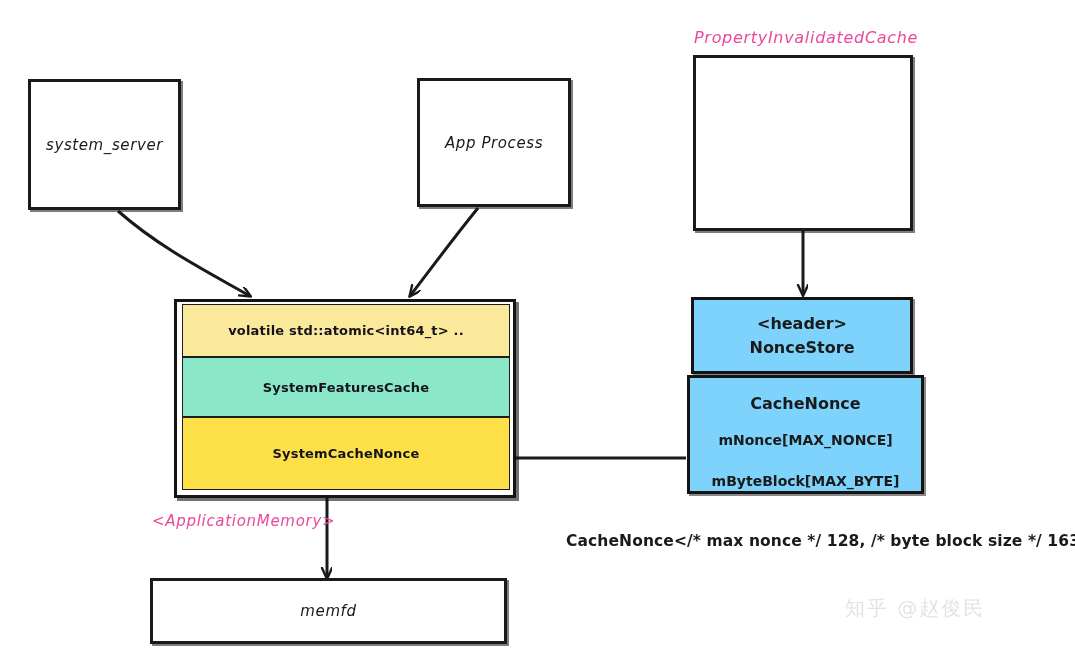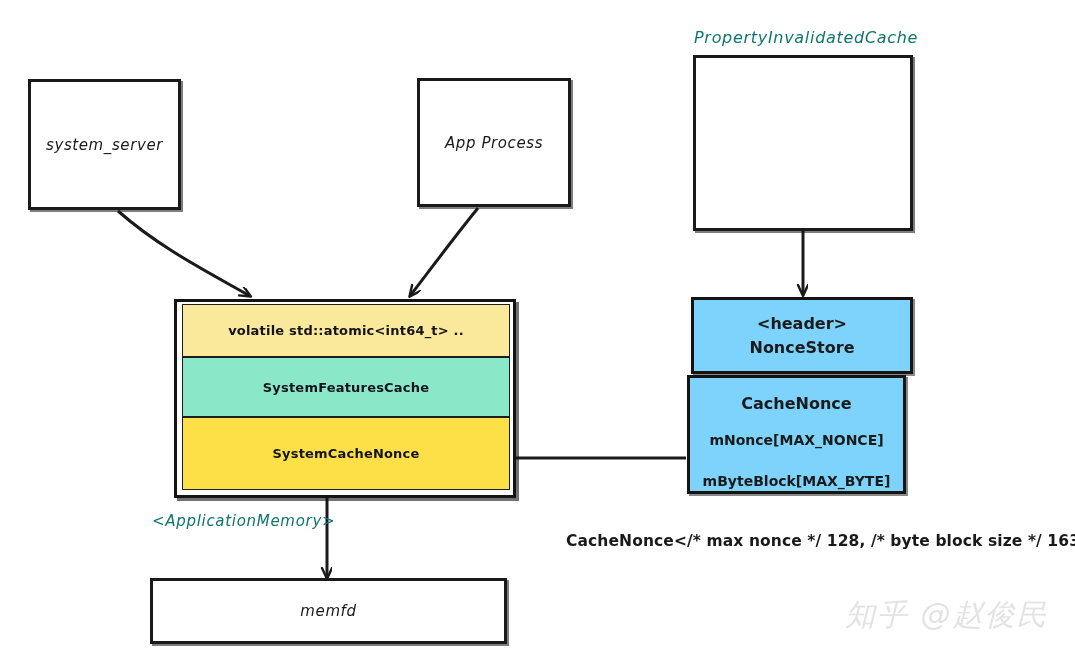--- a/index.html
+++ b/index.html
@@ -40,21 +40,21 @@
     font-style: italic;
   }
 
   
   .hand-caption {
     position: absolute;
     font-family: "DejaVu Sans", sans-serif;
     font-size: 15px;
     font-style: italic;
     letter-spacing: 0.7px;
-    color: #0f766e;
+    color: #ec4899;
     white-space: nowrap;
   }
 
   
   #memory-stack {
     border: 3px solid #141414;
     background: #ffffff;
     box-shadow: 3px 3px 0 rgba(20,20,20,0.6);
     padding: 2px 3px 3px 5px;
     box-sizing: border-box;
@@ -102,25 +102,24 @@
     font-size: 15.5px;
     color: #1a1a1a;
     white-space: nowrap;
     letter-spacing: 0.1px;
   }
 
   
   #watermark {
     position: absolute;
     font-family: "DejaVu Sans", sans-serif;
-    font-size: 30px;
+    font-size: 20px;
     color: #e3e3e3;
     white-space: nowrap;
     letter-spacing: 2px;
-    font-style: italic;
   }
 
   
   #arrow-layer {
     position: absolute;
     left: 0; top: 0;
     width: 1075px;
     height: 660px;
     pointer-events: none;
   }
@@ -181,21 +180,21 @@
 
   <div class="node sketch-box" id="box-memfd" style="left:150px; top:578px; width:357px; height:66px;">
     <span class="sketch-label">memfd</span>
   </div>
 
   <div class="node struct-box" id="box-nonce-store-header" style="left:691px; top:297px; width:222px; height:77px;">
     <div class="struct-line struct-title">&lt;header&gt;</div>
     <div class="struct-line struct-title">NonceStore</div>
   </div>
 
-  <div class="node struct-box" id="box-cache-nonce" style="left:687px; top:375px; width:219px; height:119px; justify-content:flex-start; padding-top:14px;">
+  <div class="node struct-box" id="box-cache-nonce" style="left:687px; top:375px; width:237px; height:119px; justify-content:flex-start; padding-top:14px;">
     <div class="struct-line struct-title" style="margin-bottom:17px;">CacheNonce</div>
     <div class="struct-line struct-field" style="margin-bottom:25px;">mNonce[MAX_NONCE]</div>
     <div class="struct-line struct-field">mByteBlock[MAX_BYTE]</div>
   </div>
 
   <div id="template-caption" style="left:566px; top:532px;">CacheNonce&lt;/* max nonce */ 128, /* byte block size */ 16384&gt;</div>
 
   <div id="watermark" style="left:845px; top:595px;">知乎 @赵俊民</div>
 
 </div>

